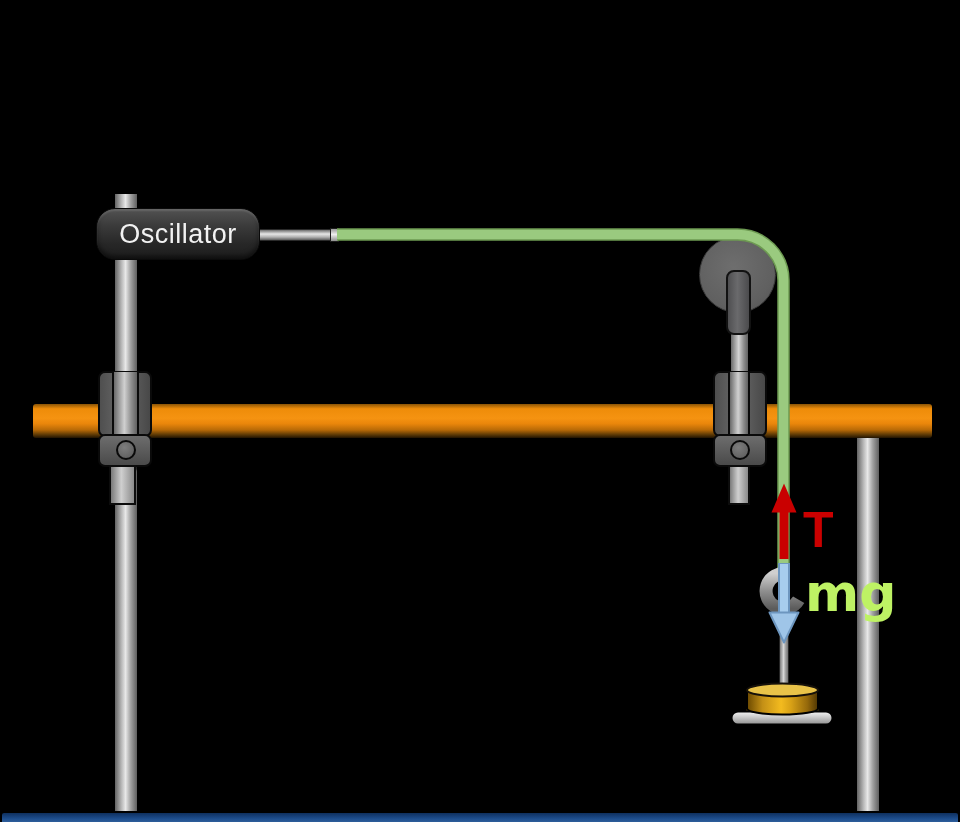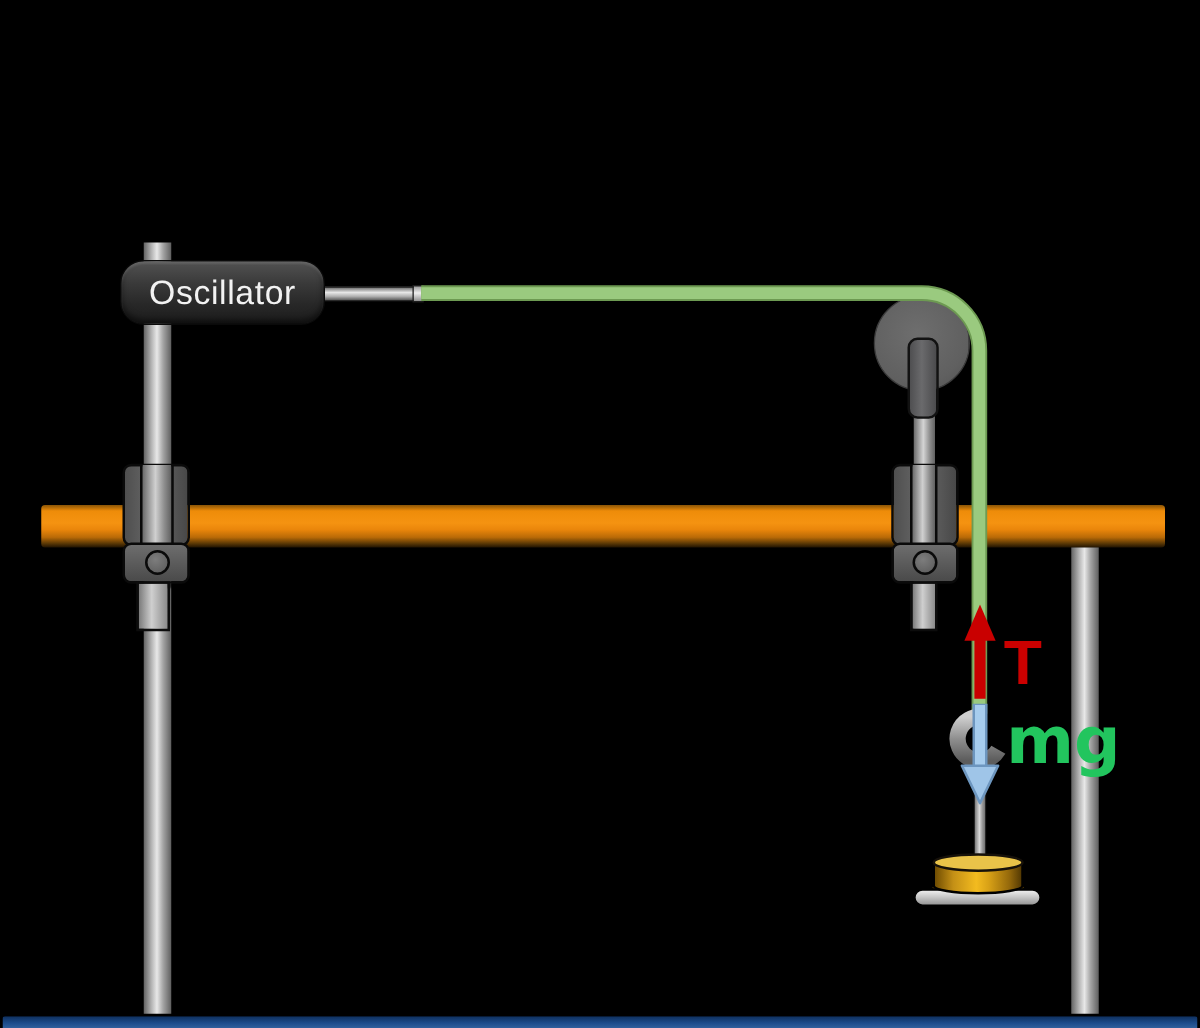--- a/index.html
+++ b/index.html
@@ -97,21 +97,21 @@
 
   
   .overlay{position:absolute;left:0;top:0;width:960px;height:822px;z-index:10;}
 
   
   .label-T{
     left:803px;top:477px;z-index:11;color:#cb0000;
     font-size:50px;font-weight:bold;line-height:1;
   }
   .label-mg{
-    left:805px;top:539px;z-index:11;color:#22c55e;
+    left:805px;top:539px;z-index:11;color:#bef264;
     font-family:"DejaVu Sans",sans-serif;font-size:52px;font-weight:bold;line-height:1;
   }
 </style>
 </head>
 <body>
 
 <div class="scene">
 
   <div class="abs pole pole-left"></div>
   <div class="abs pole pole-right"></div>

